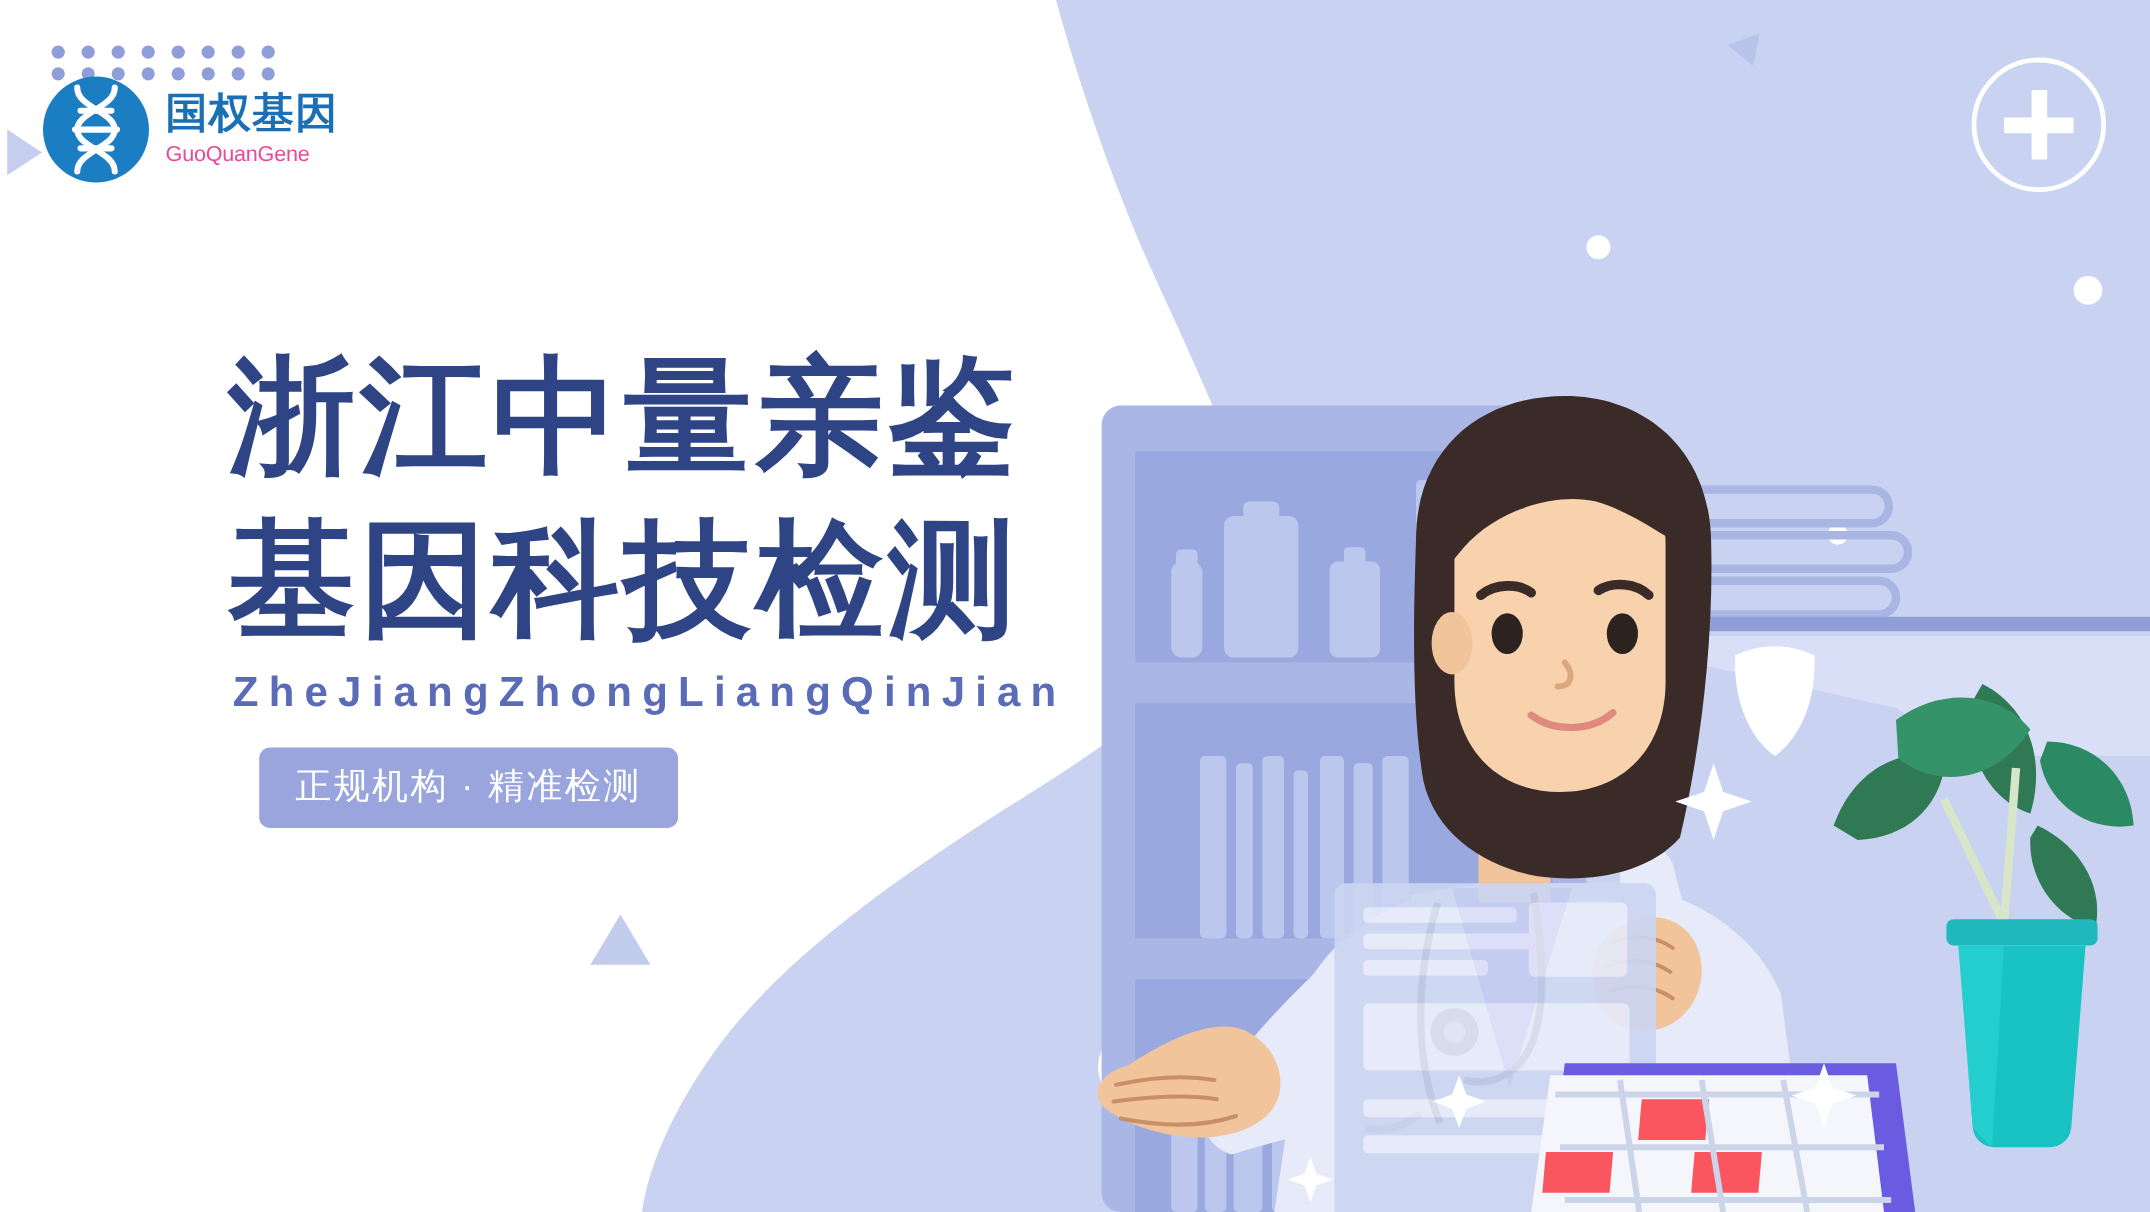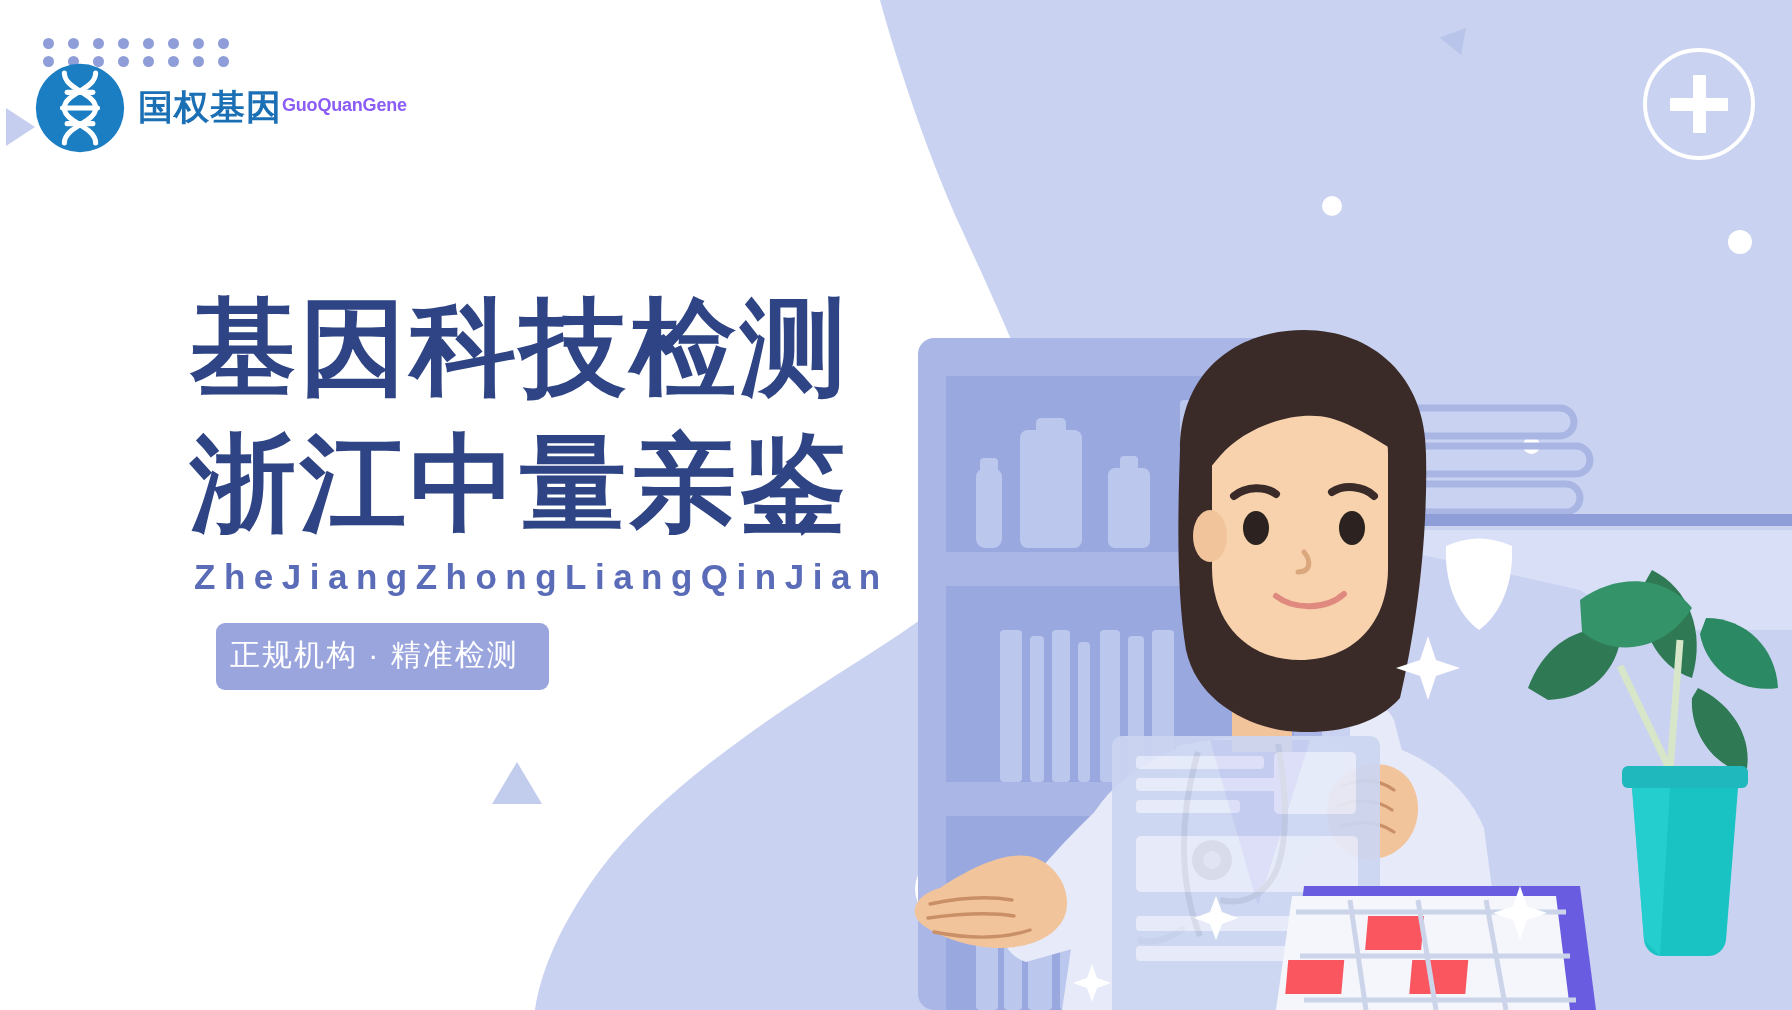--- a/index.html
+++ b/index.html
@@ -53,34 +53,34 @@
     align-items: center;
     gap: 12px;
   }
   .logo-mark {
     width: 92px;
     height: 92px;
     flex: none;
   }
   .logo-text {
     display: flex;
-    flex-direction: row;
+    flex-direction: column;
     line-height: 1;
     padding-bottom: 3px;
   }
   .logo-cn {
     font-size: 35px;
     font-weight: bold;
     color: #1b6fb5;
     letter-spacing: 1px;
   }
   .logo-en {
     font-size: 18px;
-    font-weight: bold;
-    color: #8b5cf6;
+    font-weight: normal;
+    color: #ec4899;
     margin-top: 7px;
     letter-spacing: -0.2px;
   }
 
   
   .headline {
     position: absolute;
     left: 190px;
     top: 280px;
     width: 720px;
@@ -103,21 +103,21 @@
     white-space: nowrap;
   }
   .badge {
     margin-top: 26px;
     margin-left: 26px;
     display: inline-block;
     background: #9aa5dd;
     color: #ffffff;
     font-size: 30px;
     border-radius: 9px;
-    padding: 12px 30px 14px 14px;
+    padding: 12px 30px 14px 30px;
     letter-spacing: 2px;
     white-space: nowrap;
   }
 
   
   .deco { position: absolute; }
   .tri-right {
     left: 6px; top: 108px;
     width: 0; height: 0;
     border-top: 19px solid transparent;
@@ -232,22 +232,22 @@
         <path d="M36,67 L64,67"></path>
       </g>
     </svg>
     <div class="logo-text">
       <span class="logo-cn">国权基因</span>
       <span class="logo-en">GuoQuanGene</span>
     </div>
   </div>
 
   <div class="headline">
+    <div class="headline-line">浙江中量亲鉴</div>
     <div class="headline-line">基因科技检测</div>
-    <div class="headline-line">浙江中量亲鉴</div>
     <div class="pinyin">ZheJiangZhongLiangQinJian</div>
     <div class="badge">正规机构 · 精准检测</div>
   </div>
 
   <svg class="illu" viewBox="0 0 912 710">
 
     <ellipse cx="18" cy="180" rx="52" ry="62" fill="#ffffff"></ellipse>
 
     <g fill="none" stroke="#a9b6e4" stroke-width="7">
       <path d="M520,108 h160 a14,14 0 0 1 0,28 h-160 z"></path>

